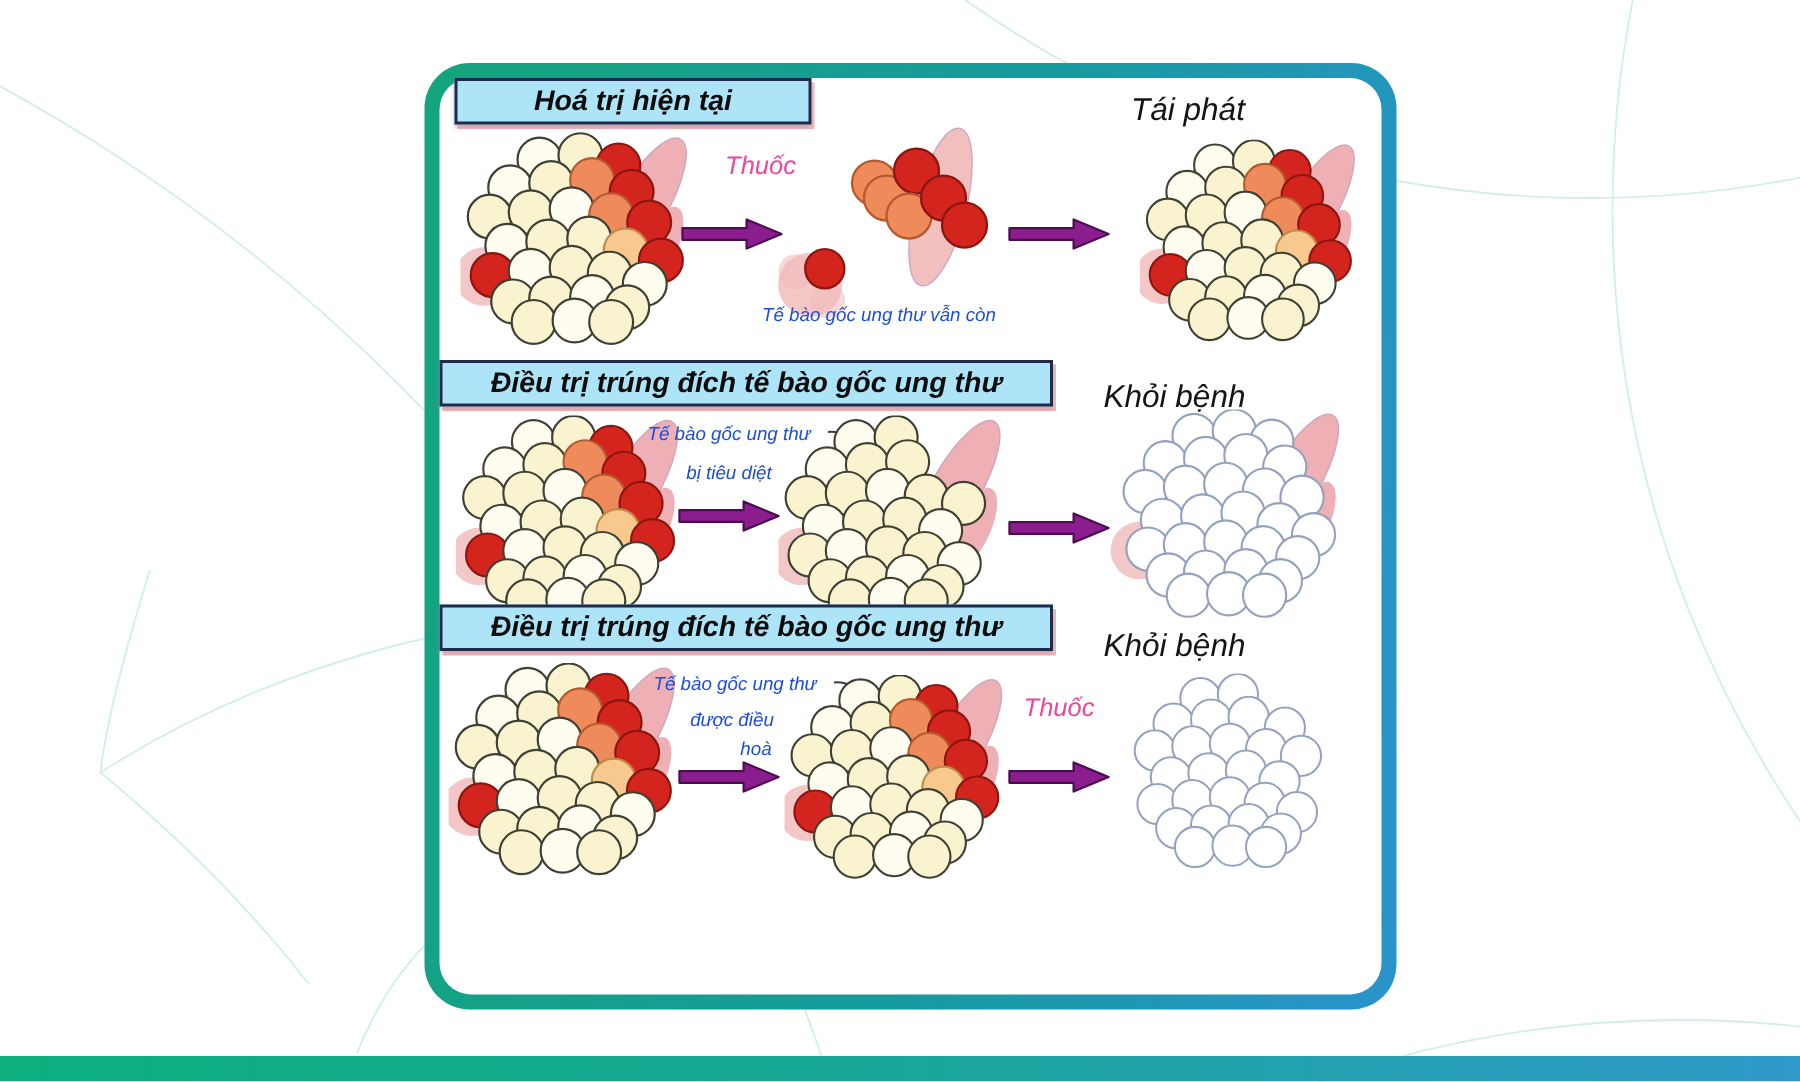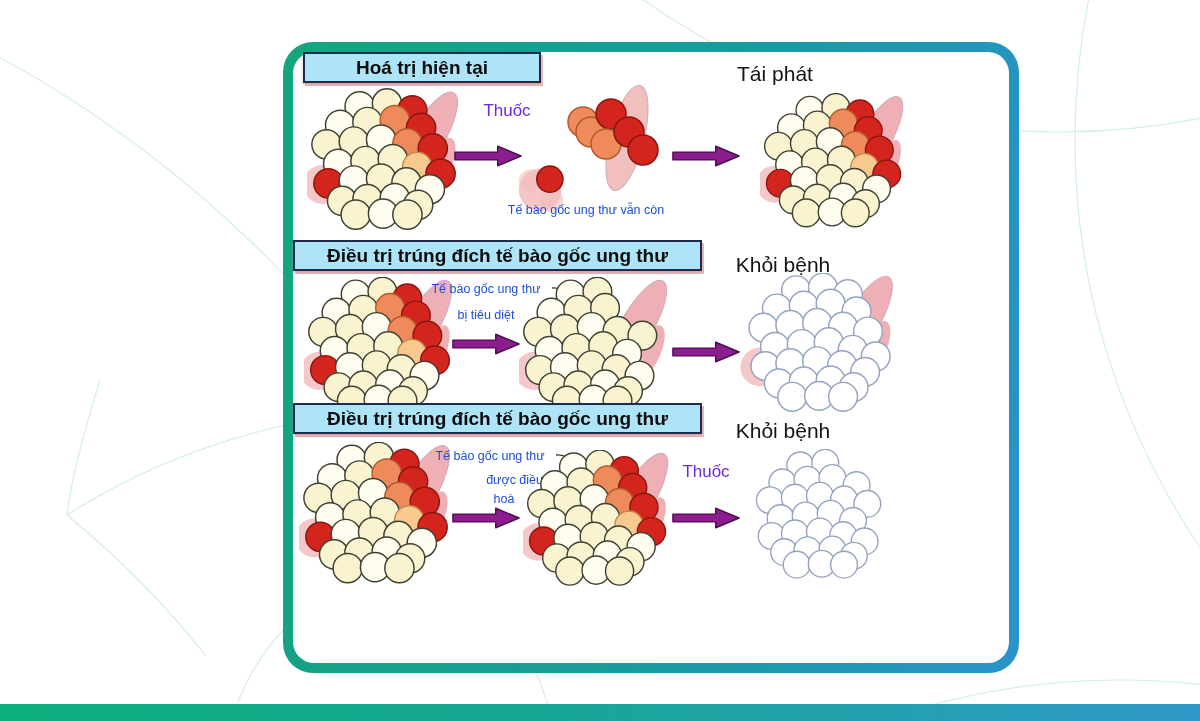--- a/index.html
+++ b/index.html
@@ -4,40 +4,41 @@
 <style>
   html,body{margin:0;padding:0;}
   body{
     width:1200px;height:721px;position:relative;overflow:hidden;
     background:#ffffff;
     font-family:"Liberation Sans", sans-serif;
   }
   .bg-arcs{position:absolute;left:0;top:0;z-index:0;}
   
   .panel{
-    position:absolute;left:283px;top:42px;width:736px;height:631px;
+    position:absolute;left:283px;top:42px;width:648px;height:631px;
     box-sizing:border-box;border-radius:30px;padding:10px;
     background:linear-gradient(100deg,var(--panel_border_left) 0%,#169b9e 55%,var(--panel_border_right) 100%);
     z-index:2;
+    font-style:italic;
   }
   .panel-inner{
     position:relative;width:100%;height:100%;
     background:#ffffff;border-radius:21px;
   }
   .abs{position:absolute;box-sizing:border-box;}
   .title-box{
     background:var(--title_box_bg);
     border:2px solid var(--title_box_border);
     color:#0c0c0c;font-weight:bold;font-size:19px;
     display:flex;align-items:center;justify-content:center;
     box-shadow:2px 3px 0 rgba(216,122,128,0.55), -1px 2px 2px rgba(170,140,160,0.35);
     white-space:nowrap;
   }
   .outcome{font-size:21px;color:#141414;text-align:center;white-space:nowrap;}
-  .drug-label{font-size:17px;color:#6d28d9;text-align:center;white-space:nowrap;}
+  .drug-label{font-size:17px;color:#ec4899;text-align:center;white-space:nowrap;}
   .caption{font-size:12.5px;color:#1d4ed8;text-align:center;white-space:nowrap;line-height:1.25;}
   .bottom-bar{
     position:absolute;left:0;bottom:0;width:1200px;height:17px;
     background:linear-gradient(90deg,var(--bottom_bar_left) 0%, #17a795 45%, var(--bottom_bar_right) 100%);
     z-index:3;
   }
   svg{display:block;}
 </style>
 </head>
 <body>
@@ -121,21 +122,21 @@
         <circle cx="74" cy="50" r="15" fill="#d3251d" stroke="#8c1510" stroke-width="1.5"></circle>
         <circle cx="88" cy="68" r="15" fill="#d3251d" stroke="#8c1510" stroke-width="1.5"></circle>
       </svg>
 
     <div class="abs caption" style="left:198px;top:151px;width:190px;">Tế bào gốc ung thư vẫn còn</div>
 
     <svg class="abs" style="left:378px;top:91px;" width="70" height="26" viewBox="0 0 72 26">
         <polygon points="2,9 46,9 46,3 70,13 46,23 46,17 2,17" fill="#8c1d8f" stroke="#4c0d50" stroke-width="1.5" stroke-linejoin="round"></polygon>
       </svg>
 
-    <div class="abs outcome" style="left:426px;top:10px;width:112px;">Tái phát</div>
+    <div class="abs outcome" style="left:443px;top:10px;width:112px;">Tái phát</div>
 
     <svg class="abs" style="left:467px;top:41px;" width="148" height="138" viewBox="0 0 160 148">
         <g opacity="0.92">
     <ellipse cx="124" cy="50" rx="17" ry="53" transform="rotate(30 124 50)" fill="#edaaae" stroke="#c9a0b8" stroke-width="1"></ellipse>
     <ellipse cx="136" cy="78" rx="12" ry="30" transform="rotate(24 136 78)" fill="#edaaae" stroke="none"></ellipse>
     <circle cx="16" cy="98" r="20" fill="#f1b9b9" opacity="0.85"></circle>
   </g>
         <circle cx="54" cy="18" r="15" fill="#fffdf0" stroke="#3e4034" stroke-width="1.5"></circle>
         <circle cx="82" cy="15" r="15" fill="#f9f4cf" stroke="#3e4034" stroke-width="1.5"></circle>
         <circle cx="108" cy="22" r="15" fill="#d3251d" stroke="#8c1510" stroke-width="1.5"></circle>
@@ -333,21 +334,21 @@
         <circle cx="114" cy="119" r="15" fill="#f9f4cf" stroke="#3e4034" stroke-width="1.5"></circle>
         <circle cx="50" cy="129" r="15" fill="#f9f4cf" stroke="#3e4034" stroke-width="1.5"></circle>
         <circle cx="78" cy="128" r="15" fill="#fffdf0" stroke="#3e4034" stroke-width="1.5"></circle>
         <circle cx="103" cy="129" r="15" fill="#f9f4cf" stroke="#3e4034" stroke-width="1.5"></circle>
       </svg>
 
     <div class="abs caption" style="left:130px;top:397px;width:134px;">Tế bào gốc ung thư</div>
     <svg class="abs" style="left:262px;top:401px;" width="24" height="16" viewBox="0 0 24 16">
       <path d="M1,2 C10,1 16,6 22,13" fill="none" stroke="#3a3a3a" stroke-width="1.3"></path>
     </svg>
-    <div class="abs caption" style="left:140px;top:421px;width:110px;text-align:right;">được điều</div>
+    <div class="abs caption" style="left:140px;top:421px;width:110px;">được điều</div>
     <div class="abs caption" style="left:156px;top:440px;width:110px;">hoà</div>
 
     <svg class="abs" style="left:158px;top:453px;" width="70" height="26" viewBox="0 0 72 26">
         <polygon points="2,9 46,9 46,3 70,13 46,23 46,17 2,17" fill="#8c1d8f" stroke="#4c0d50" stroke-width="1.5" stroke-linejoin="round"></polygon>
       </svg>
 
     <svg class="abs" style="left:230px;top:398px;" width="150" height="139" viewBox="0 0 160 148">
         <g opacity="0.92">
     <ellipse cx="124" cy="50" rx="17" ry="53" transform="rotate(30 124 50)" fill="#edaaae" stroke="#c9a0b8" stroke-width="1"></ellipse>
     <ellipse cx="136" cy="78" rx="12" ry="30" transform="rotate(24 136 78)" fill="#edaaae" stroke="none"></ellipse>

